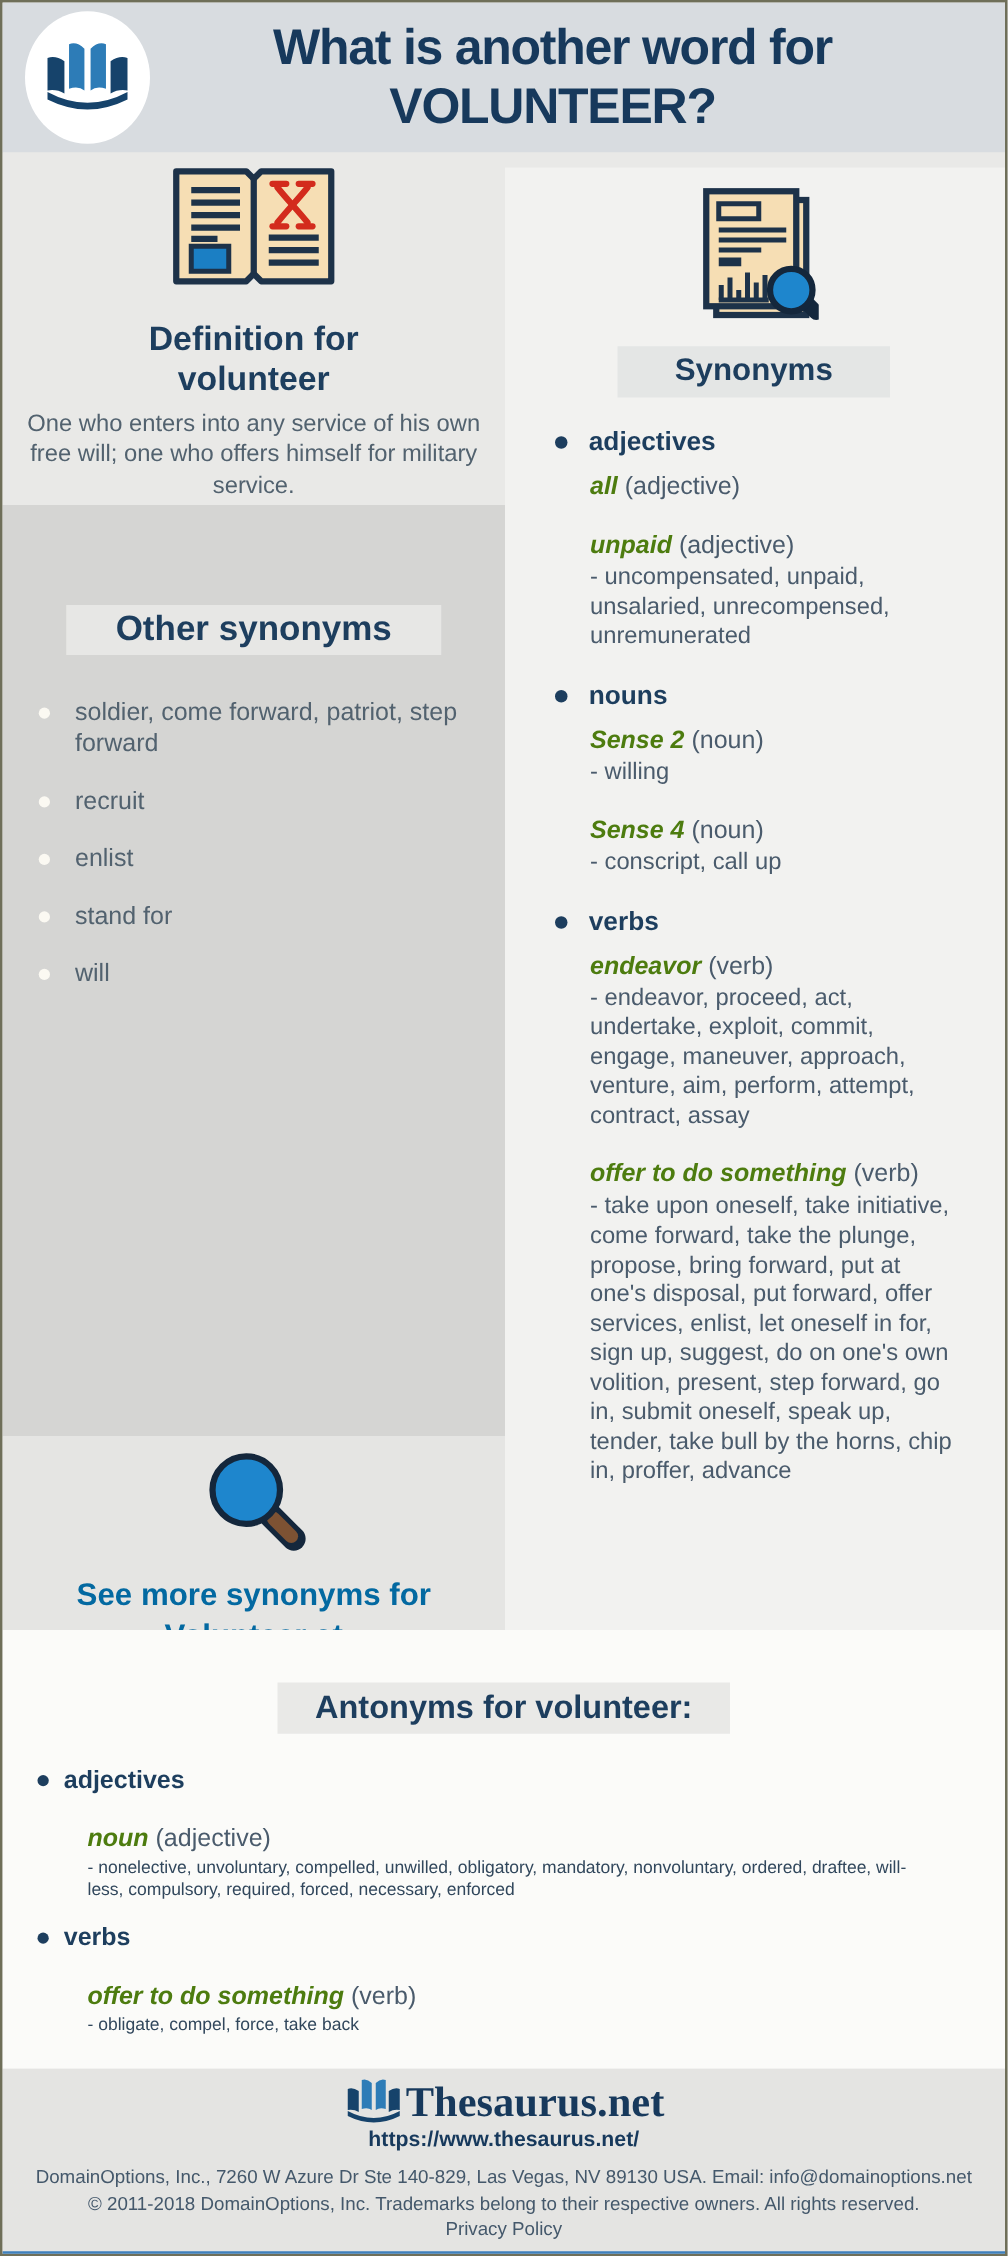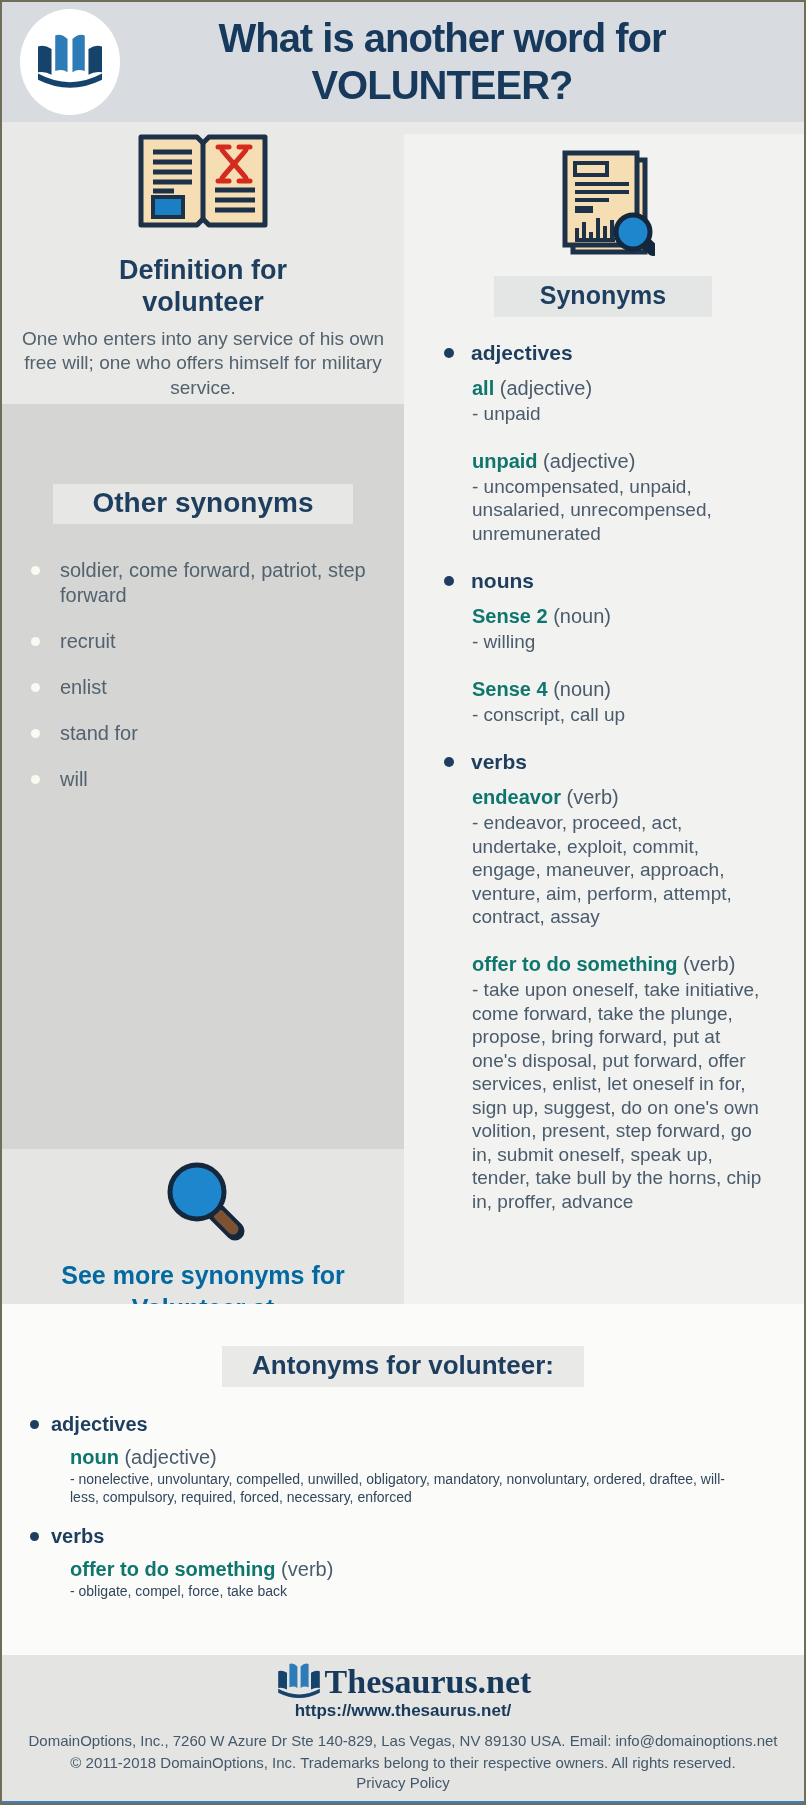--- a/index.html
+++ b/index.html
@@ -63,33 +63,33 @@
 
   .group{ margin-top:24px; }
   .group-label-row{ display:flex; align-items:center;margin-top:12px; }
   .bullet-navy{
     width:10px; height:10px; border-radius:50%; background:#1d3e5e; flex:0 0 auto;
     margin-right:17px;
   }
   .group-label{ color:#1d3e5e; font-weight:bold; font-size:21px; }
   .entry{ margin:12px 0 24px 28px; }
   .entry-title{ font-size:20px; }
-  .entry-term{ color:#0f766e; font-weight:bold; }
+  .entry-term{ color:#4d7c0f; font-weight:bold;font-style:italic; }
   .entry-pos{ color:#4a5b6c; }
   .entry-words{ color:#4a5b6c; font-size:19px; line-height:1.24; margin-top:2px; }
 
   
   .antonyms{ height:351px; background:#fbfbf9; flex:0 0 auto; padding-top:42px; }
   .ant-head-wrap{ text-align:center; }
   .antonyms .heading-box{ background:#e9e9e7; font-size:26px; padding:4px 30px 6px 30px; }
   .ant-groups{ padding:0 44px 0 28px; margin-top:26px; }
   .antonyms .group{ margin-top:18px; }
   .antonyms .bullet-navy{ margin-right:12px; width:9px; height:9px; }
   .antonyms .group-label{ font-size:20px; }
-  .antonyms .entry{ margin:10px 0 0 40px; }
+  .antonyms .entry{ margin:24px 0 0 40px; }
   .antonyms .entry-title{ font-size:20px; }
   .antonyms .entry-words{ color:#31475c; font-size:14px; line-height:1.28; max-width:680px; }
 
   
   .footer{ height:146px; background:#e4e4e2; text-align:center; padding-top:4px; flex:0 0 auto; }
   .brand-row{ display:inline-flex; align-items:center; gap:2px; }
   .brand-name{
     font-family:"Liberation Serif", serif; font-weight:bold; color:#17395c; font-size:34px;
   }
   .footer-url{
@@ -242,21 +242,20 @@
         <div class="group">
           <div class="group-label-row">
             <span class="bullet-navy"></span>
             <span class="group-label">adjectives</span>
           </div>
           <div class="entry">
             <div class="entry-title">
               <span class="entry-term">all</span>
               <span class="entry-pos">(adjective)</span>
             </div>
-            <div class="entry-words">- unpaid</div>
           </div>
           <div class="entry">
             <div class="entry-title">
               <span class="entry-term">unpaid</span>
               <span class="entry-pos">(adjective)</span>
             </div>
             <div class="entry-words">- uncompensated, unpaid, unsalaried, unrecompensed, unremunerated</div>
           </div>
         </div>
 

